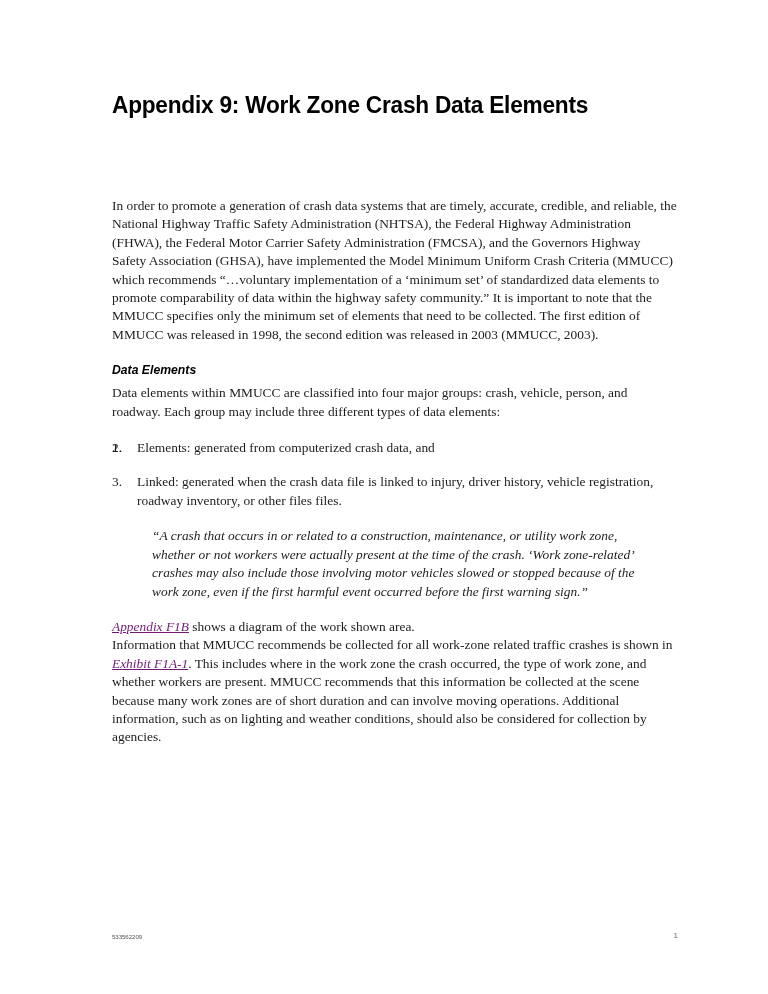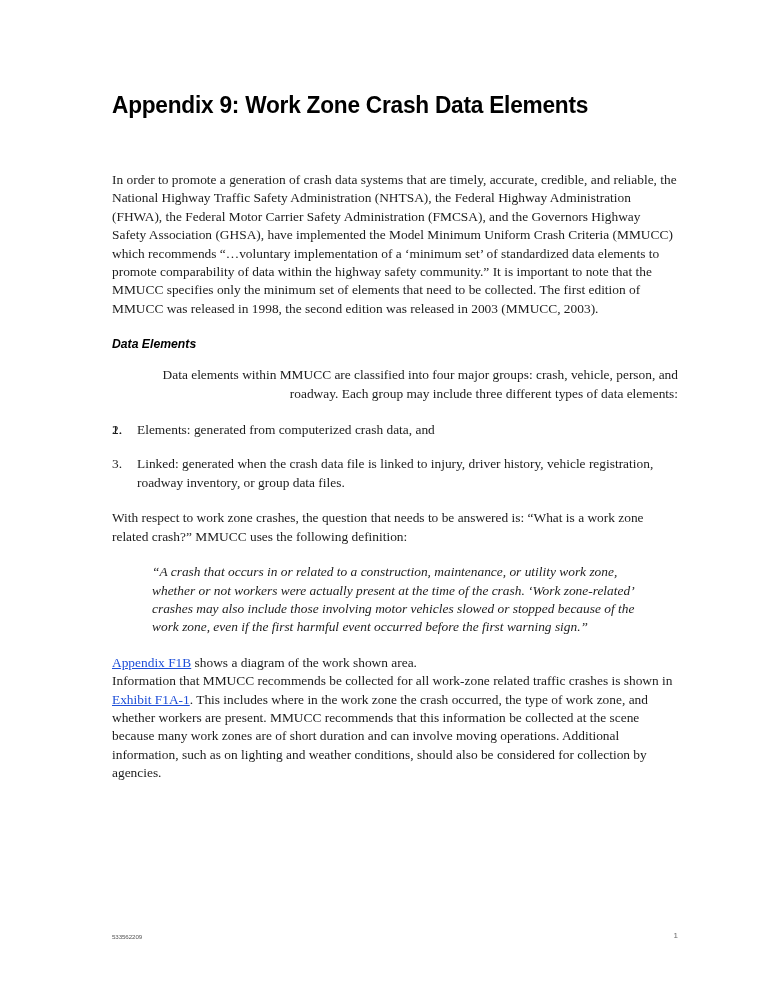--- a/index.html
+++ b/index.html
@@ -51,39 +51,39 @@
 
   
   .para {
     font-size: 13.4px;
     line-height: 18.4px;
     margin: 0;
     text-align: left;
     color: #1c1c1c;
   }
 
-  .para-intro { margin-top: 53px; }
+  .para-intro { margin-top: 79px; }
   .para-after-list { margin-top: 17px; }
   .para-ref { margin-top: 17px; }
   .para-final { }
 
   
   .subhead {
     font-family: "Liberation Sans", "DejaVu Sans", sans-serif;
     font-weight: bold;
     font-style: italic;
     font-size: 12.6px;
     line-height: 16px;
     color: #000000;
     margin: 0;
     padding-top: 18px;
     transform: scaleX(0.97);
     transform-origin: left center;
   }
-  .subhead + .para { margin-top: 14px; text-align: right; }
+  .subhead + .para { margin-top: 6px; }
 
   
   .num-list {
     margin: 0;
     padding: 0;
     list-style: none;
   }
   .num-item {
     position: relative;
     padding-left: 25px;
@@ -114,21 +114,22 @@
     line-height: 18.4px;
     margin: 0;
     color: #1c1c1c;
     font-style: italic;
   }
 
   
   .xref {
     text-decoration: underline;
     text-underline-offset: 1px;
-    color: #1d4ed8;
+    color: #701a75;
+    font-style: italic;
   }
 
   
   .footer {
     position: absolute;
     left: 112px;
     top: 932px;
     width: 566px;
     height: 14px;
     font-family: "Liberation Sans", "DejaVu Sans", sans-serif;
@@ -169,25 +170,24 @@
     <ol class="num-list">
       <li class="num-item">
         <span class="num-marker">1.</span>
       </li>
       <li class="num-item">
         <span class="num-marker">2.</span>
         <span>Elements: generated from computerized crash data, and</span>
       </li>
       <li class="num-item">
         <span class="num-marker">3.</span>
-        <span>Linked: generated when the crash data file is linked to injury, driver history, vehicle registration, roadway inventory, or group data files.</span>
+        <span>Linked: generated when the crash data file is linked to injury, driver history, vehicle registration, roadway inventory, or other files files.</span>
       </li>
     </ol>
 
-    <p class="para para-after-list">With respect to work zone crashes, the question that needs to be answered is: “What is a work zone related crash?” MMUCC uses the following definition:</p>
 
     <blockquote class="quote-block">
       <p class="quote-text">“A crash that occurs in or related to a construction, maintenance, or utility work zone, whether or not workers were actually present at the time of the crash. ‘Work zone-related’ crashes may also include those involving motor vehicles slowed or stopped because of the work zone, even if the first harmful event occurred before the first warning sign.”</p>
     </blockquote>
 
     <p class="para para-ref"><a class="xref">Appendix F1B</a><span> shows a diagram of the work shown area.</span></p>
 
     <p class="para para-final"><span>Information that MMUCC recommends be collected for all work-zone related traffic crashes is shown in </span><a class="xref">Exhibit F1A-1</a><span>. This includes where in the work zone the crash occurred, the type of work zone, and whether workers are present. MMUCC recommends that this information be collected at the scene because many work zones are of short duration and can involve moving operations. Additional information, such as on lighting and weather conditions, should also be considered for collection by agencies.</span></p>
 
   </div>

